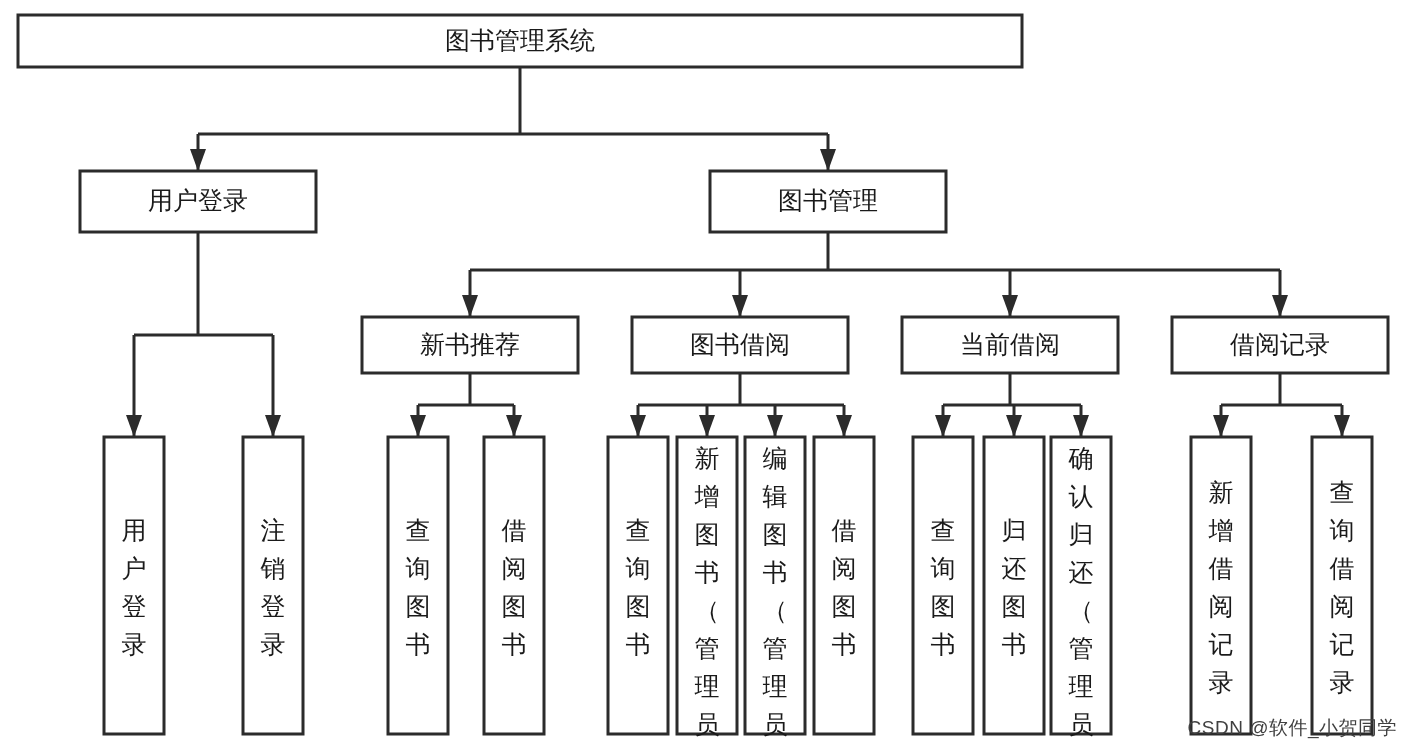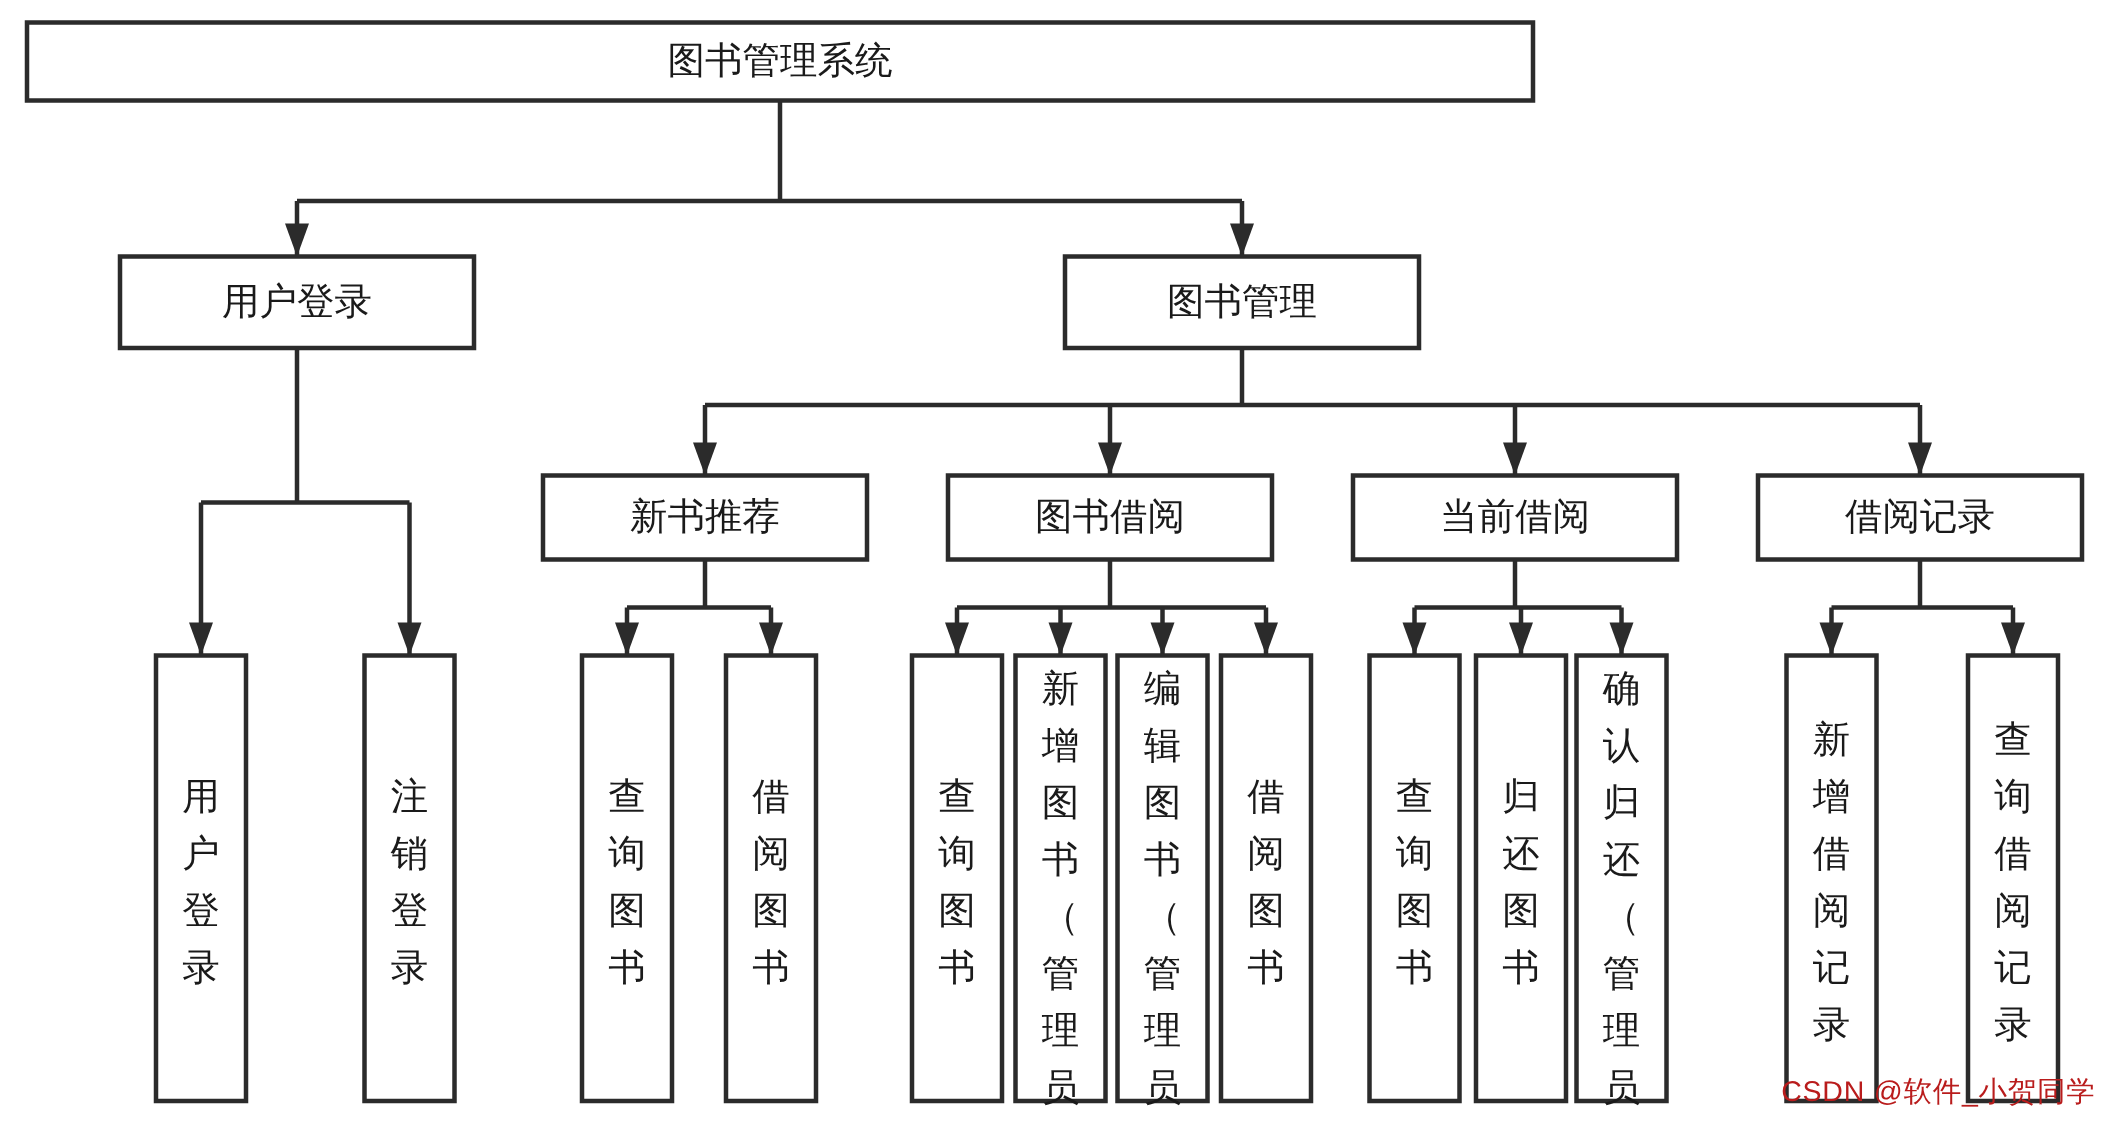--- a/index.html
+++ b/index.html
@@ -48,21 +48,21 @@
     font-family: "Liberation Sans", "DejaVu Sans", sans-serif;
     font-size: 25px;
     text-anchor: middle;
   }
   .watermark {
     position: absolute;
     right: 8px;
     bottom: 6px;
     font-family: "Liberation Sans", "DejaVu Sans", sans-serif;
     font-size: 19px;
-    color: #b91c1c;
+    color: #404040;
     white-space: nowrap;
     letter-spacing: 0.5px;
   }
 </style>
 </head>
 <body>
 
 <div id="diagram-root">
   <svg id="svg-canvas" width="1405" height="747" viewBox="0 0 1405 747" xmlns="http://www.w3.org/2000/svg">
       <g>

